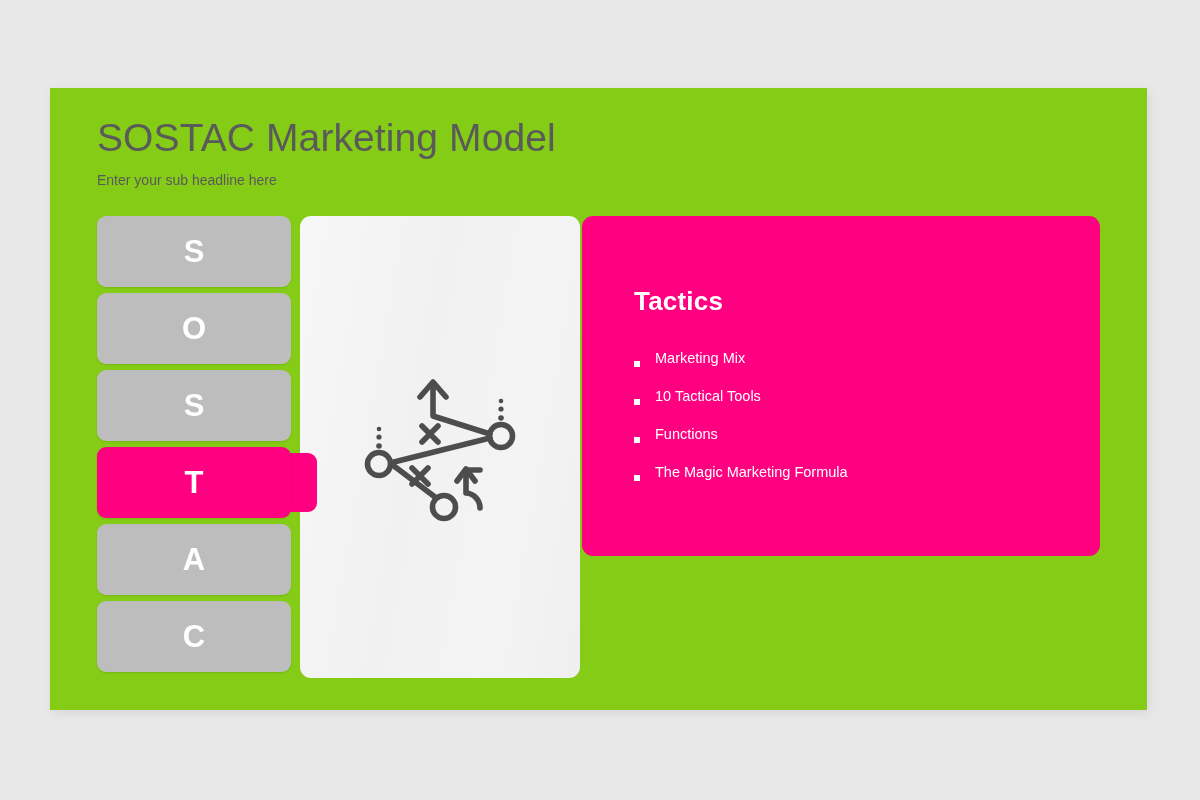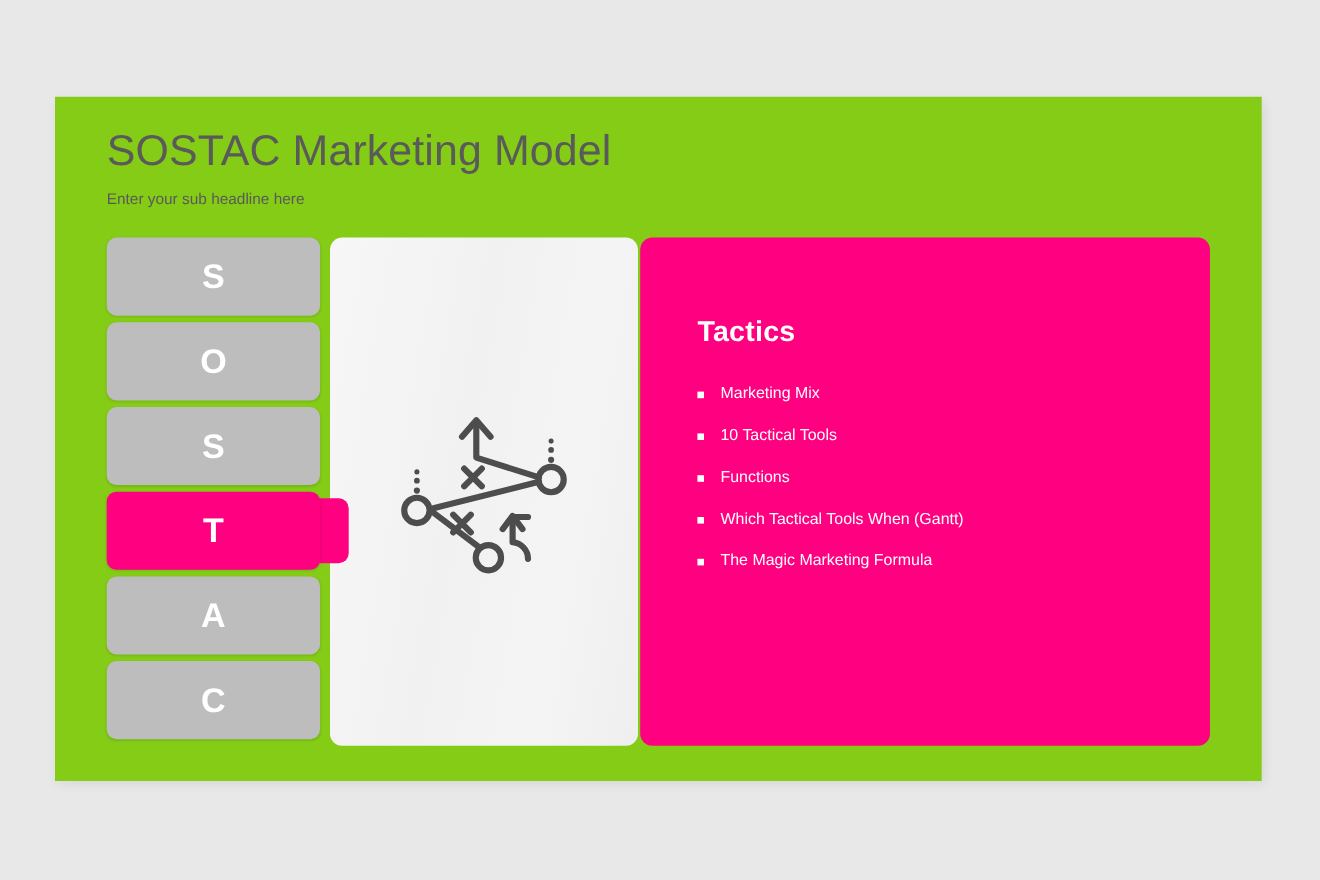--- a/index.html
+++ b/index.html
@@ -115,40 +115,40 @@
   }
 
   #tactics-illustration { display: block; }
 
   
   #content-panel {
     position: absolute;
     left: 532px;
     top: 128px;
     width: 518px;
-    height: 462px;
+    height: 340px;
     border-radius: 11px;
     background: #ff0080;
     z-index: 2;
     padding: 70px 30px 0 52px;
   }
 
   #panel-heading {
     font-size: 26px;
     font-weight: 700;
     color: #ffffff;
     margin-bottom: 34px;
     letter-spacing: 0.2px;
   }
 
   #bullet-list { list-style: none; }
 
   .bullet-item {
     display: flex;
-    align-items: flex-start;
+    align-items: flex-end;
     margin-bottom: 22px;
     line-height: 1;
   }
 
   .bullet-marker {
     flex: 0 0 auto;
     width: 6px;
     height: 6px;
     background: #ffffff;
     margin-top: 5px;
@@ -241,22 +241,18 @@
         <li class="bullet-item">
           <span class="bullet-marker"></span>
           <span class="bullet-text">10 Tactical Tools</span>
         </li>
         <li class="bullet-item">
           <span class="bullet-marker"></span>
           <span class="bullet-text">Functions</span>
         </li>
         <li class="bullet-item">
           <span class="bullet-marker"></span>
-          <span class="bullet-text">Which Tactical Tools When (Gantt)</span>
-        </li>
-        <li class="bullet-item">
-          <span class="bullet-marker"></span>
           <span class="bullet-text">The Magic Marketing Formula</span>
         </li>
       </ul>
   </div>
 
 </div>
 
 </body></html>

